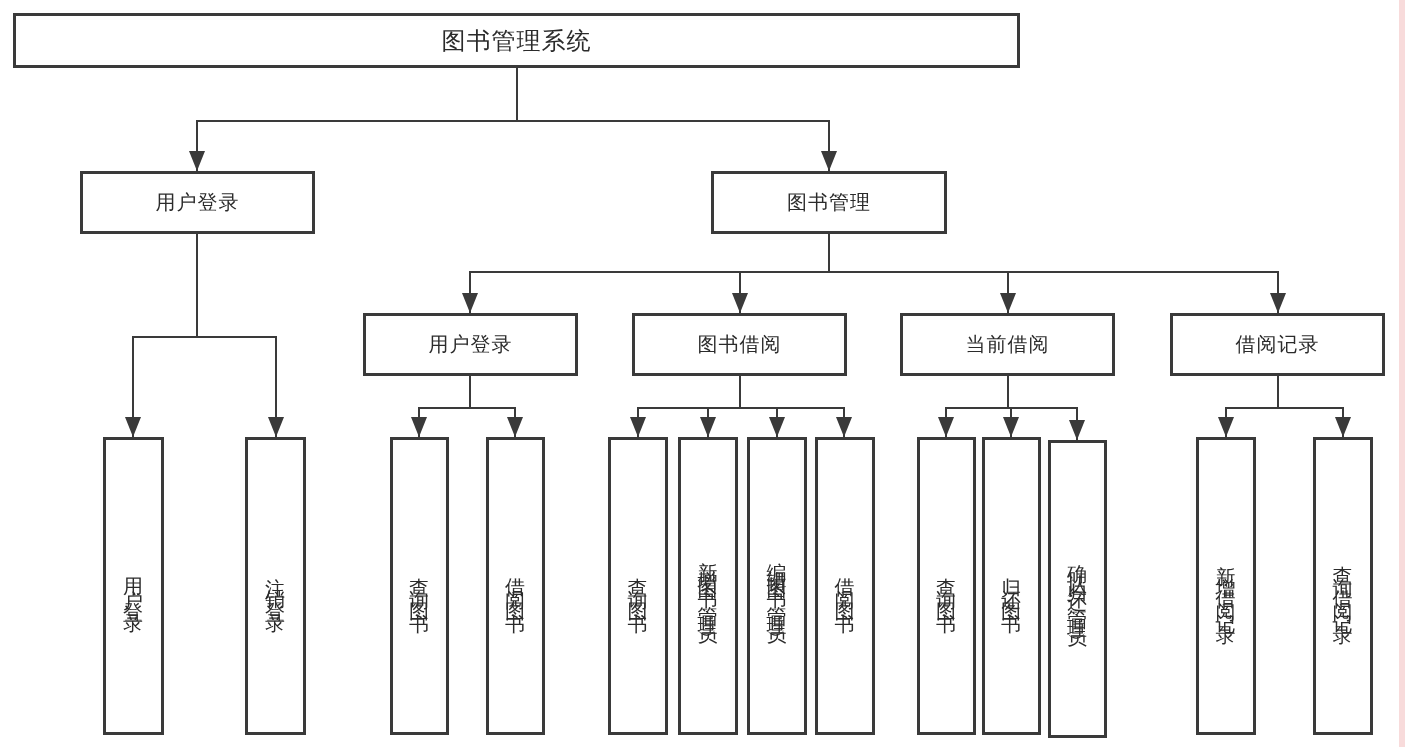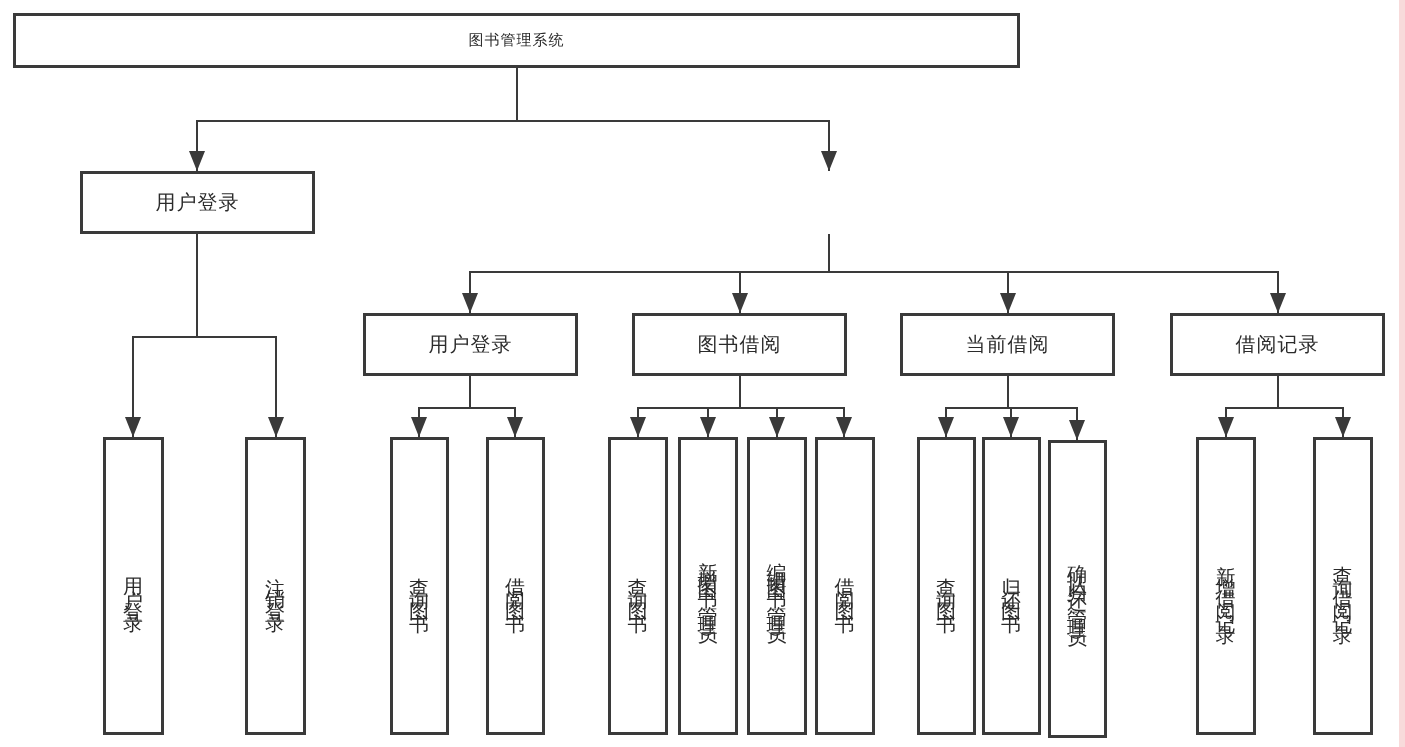--- a/index.html
+++ b/index.html
@@ -16,21 +16,21 @@
     box-sizing: border-box;
     border: 3px solid #3a3a3a;
     background: #ffffff;
     display: flex;
     align-items: center;
     justify-content: center;
     color: #2b2b2b;
     font-size: 20px;
     letter-spacing: 1px;
   }
-  .node.title { font-size: 15px; text-align: right; }
+  .node.title { font-size: 24px; text-align: right; }
   .leaf {
     position: absolute;
     box-sizing: border-box;
     border: 3px solid #3a3a3a;
     background: #ffffff;
     display: flex;
     align-items: center;
     justify-content: center;
     color: #2b2b2b;
     font-size: 20px;
@@ -80,20 +80,23 @@
 
   <div class="line" style="left:516px; top:68px; width:2px; height:52px;"></div>
   <div class="line" style="left:196px; top:120px; width:634px; height:2px;"></div>
   <div class="line" style="left:196px; top:120px; width:2px; height:51px;"></div>
   <div class="arrow" style="left:189px; top:151px;"></div>
   <div class="line" style="left:828px; top:120px; width:2px; height:51px;"></div>
   <div class="arrow" style="left:821px; top:151px;"></div>
 
   <div class="node" style="left:80px; top:171px; width:235px; height:63px;">
     <span>用户登录</span>
+  </div>
+  <div class="node" style="left:711px; top:171px; width:236px; height:63px;">
+    <span>图书管理</span>
   </div>
 
   <div class="line" style="left:196px; top:234px; width:2px; height:102px;"></div>
   <div class="line" style="left:132px; top:336px; width:145px; height:2px;"></div>
   <div class="line" style="left:132px; top:336px; width:2px; height:101px;"></div>
   <div class="arrow" style="left:125px; top:417px;"></div>
   <div class="line" style="left:275px; top:336px; width:2px; height:101px;"></div>
   <div class="arrow" style="left:268px; top:417px;"></div>
 
   <div class="line" style="left:828px; top:234px; width:2px; height:37px;"></div>

